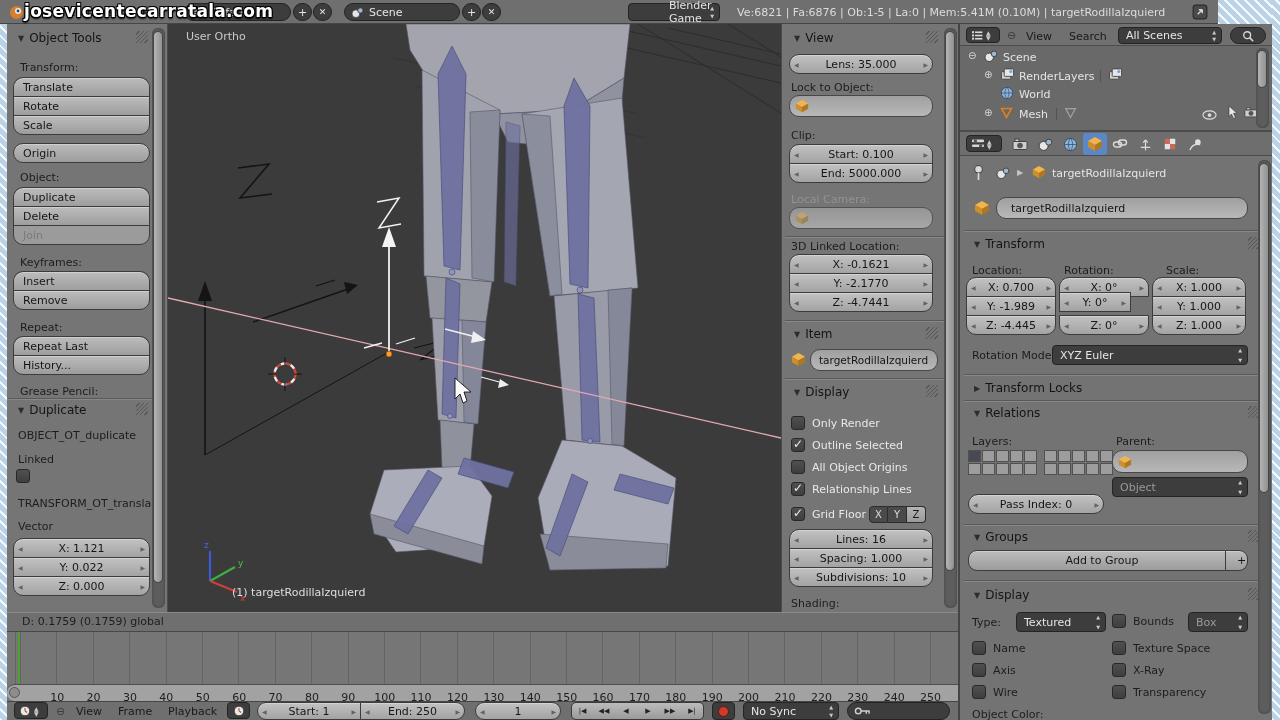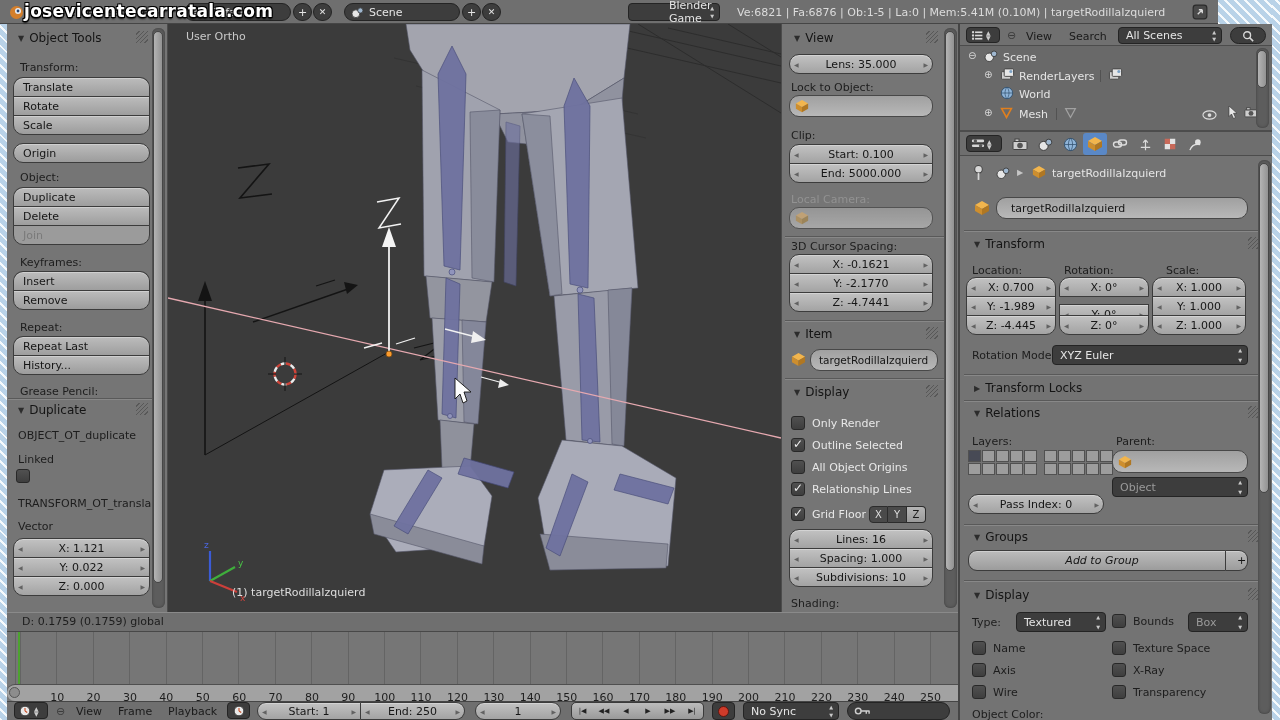--- a/index.html
+++ b/index.html
@@ -7,21 +7,21 @@
        font-family:"DejaVu Sans",sans-serif;overflow:hidden;color:#1d1d1d;}
   .abs{position:absolute;}
   .lab{position:absolute;font-size:11px;color:#1d1d1d;white-space:nowrap;}
   .lab.dim{color:#929292;}
   .phead{position:absolute;font-size:12px;color:#141414;white-space:nowrap;}
   .phead::before{content:"▼";margin-right:5px;font-size:8px;vertical-align:1px;color:#2c2c2c;}
   .phead.closed::before{content:"▶";}
   .tbtn{position:absolute;background:linear-gradient(#bcbcbc,#9c9c9c);border:1px solid #3c3c3c;
         color:#161616;font-size:11px;display:flex;align-items:center;padding-left:9px;
         box-sizing:border-box;height:20px;box-shadow:inset 0 1px 0 rgba(255,255,255,.3);}
-  .tbtn.center{justify-content:center;padding-left:10px;font-style:italic;}
+  .tbtn.center{justify-content:center;padding-left:10px;}
   .tbtn.single{border-radius:10px;}
   .grp-top{border-radius:10px 10px 0 0;border-bottom:none;}
   .grp-mid{border-radius:0;border-bottom:none;}
   .grp-bot{border-radius:0 0 10px 10px;}
   .tbtn.disabled{background:#9b9b9b;color:#7a7a7a;box-shadow:none;}
   .pill{position:absolute;background:linear-gradient(#c2c2c2,#a3a3a3);border:1px solid #3c3c3c;
         color:#161616;font-size:11px;display:flex;align-items:center;justify-content:center;
         box-sizing:border-box;height:20px;box-shadow:inset 0 1px 0 rgba(255,255,255,.3);}
   .pill::before{content:"◀";position:absolute;left:4px;font-size:6px;color:rgba(20,20,20,.5);}
   .pill::after{content:"▶";position:absolute;right:4px;font-size:6px;color:rgba(20,20,20,.5);}
@@ -274,21 +274,21 @@
   <div class="pill grp-bot" style="left:789px;top:163px;width:144px;">End: 5000.000</div>
   <div class="lab dim" style="left:791px;top:193px;">Local Camera:</div>
   <div class="field" style="left:789px;top:207px;width:144px;height:22px;opacity:.75;">
     <svg width="14" height="14" viewBox="0 0 16 16">
         <polygon points="8,1 15,5 8,9 1,5" fill="#d9b075"></polygon>
         <polygon points="1,5 8,9 8,15 1,11" fill="#bd9a5e"></polygon>
         <polygon points="15,5 8,9 8,15 15,11" fill="#a98a50"></polygon>
       </svg>
   </div>
   <div class="sep" style="left:785px;top:236px;width:166px;"></div>
-  <div class="lab" style="left:791px;top:240px;">3D Cursor Spacing:</div>
+  <div class="lab" style="left:791px;top:240px;">3D Linked Location:</div>
   <div class="pill grp-top" style="left:789px;top:254px;width:144px;">X: -0.1621</div>
   <div class="pill grp-mid" style="left:789px;top:273px;width:144px;">Y: -2.1770</div>
   <div class="pill grp-bot" style="left:789px;top:292px;width:144px;">Z: -4.7441</div>
   <div class="sep" style="left:785px;top:320px;width:166px;"></div>
   <div class="phead" style="left:794px;top:327px;">Item</div>
   <div class="hatch" style="left:926px;top:327px;"></div>
   <svg class="abs" style="left:791px;top:352px;" width="15" height="15" viewBox="0 0 16 16">
       <polygon points="8,1 15,5 8,9 1,5" fill="#f2b54d"></polygon>
       <polygon points="1,5 8,9 8,15 1,11" fill="#cd8e2e"></polygon>
       <polygon points="15,5 8,9 8,15 15,11" fill="#b07722"></polygon>
@@ -538,21 +538,21 @@
   <div class="sep" style="left:964px;top:230px;width:304px;"></div>
   <div class="phead" style="left:974px;top:237px;">Transform</div>
   <div class="hatch" style="left:1248px;top:237px;"></div>
   <div class="lab" style="left:972px;top:264px;">Location:</div>
   <div class="lab" style="left:1064px;top:264px;">Rotation:</div>
   <div class="lab" style="left:1166px;top:264px;">Scale:</div>
   <div class="pill grp-top" style="left:966px;top:277px;width:90px;">X: 0.700</div>
   <div class="pill grp-mid" style="left:966px;top:296px;width:90px;">Y: -1.989</div>
   <div class="pill grp-bot" style="left:966px;top:315px;width:90px;">Z: -4.445</div>
   <div class="pill grp-top" style="left:1059px;top:277px;width:90px;">X: 0°</div>
-  <div class="pill grp-mid" style="left:1059px;top:304px;width:90px;">Y: 0°</div>
+  <div class="pill grp-mid" style="left:1059px;top:292px;width:72px;">Y: 0°</div>
   <div class="pill grp-bot" style="left:1059px;top:315px;width:90px;">Z: 0°</div>
   <div class="pill grp-top" style="left:1152px;top:277px;width:94px;">X: 1.000</div>
   <div class="pill grp-mid" style="left:1152px;top:296px;width:94px;">Y: 1.000</div>
   <div class="pill grp-bot" style="left:1152px;top:315px;width:94px;">Z: 1.000</div>
   <div class="lab" style="left:972px;top:349px;">Rotation Mode:</div>
   <div class="dd" style="left:1052px;top:345px;width:196px;height:20px;align-items:center;">
       <span>XYZ Euler</span>
     </div>
   <div class="sep" style="left:964px;top:374px;width:304px;"></div>
   <div class="phead closed" style="left:974px;top:381px;">Transform Locks</div>

